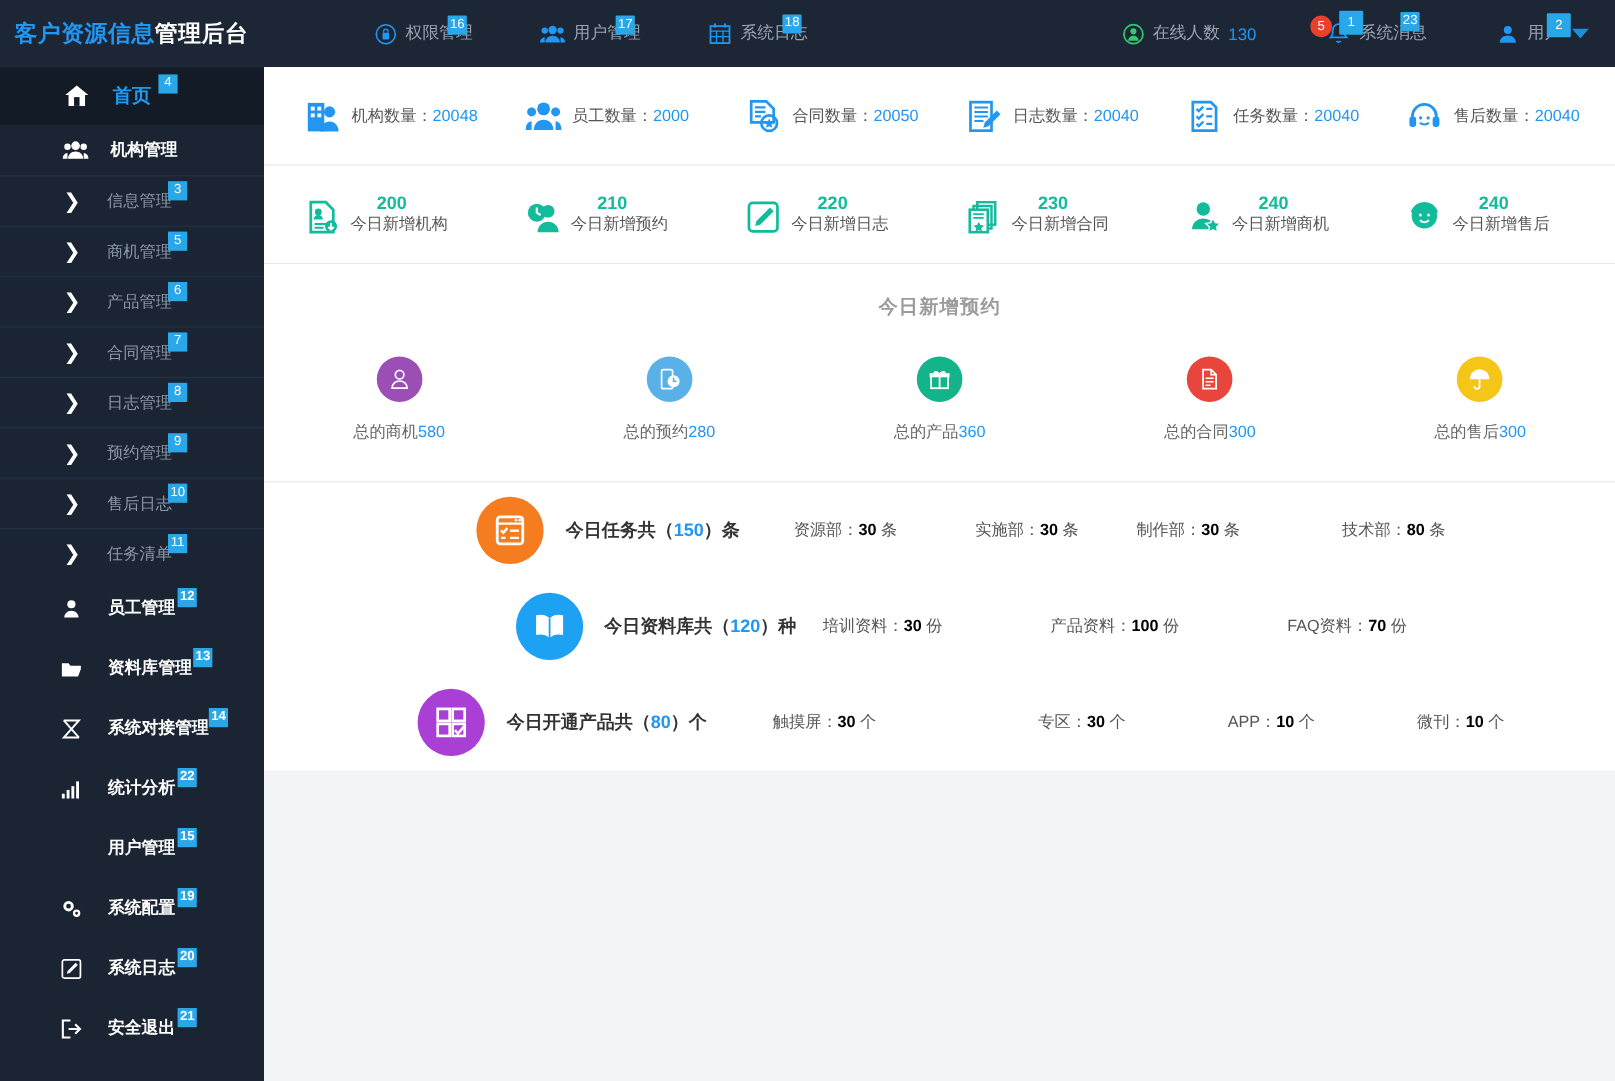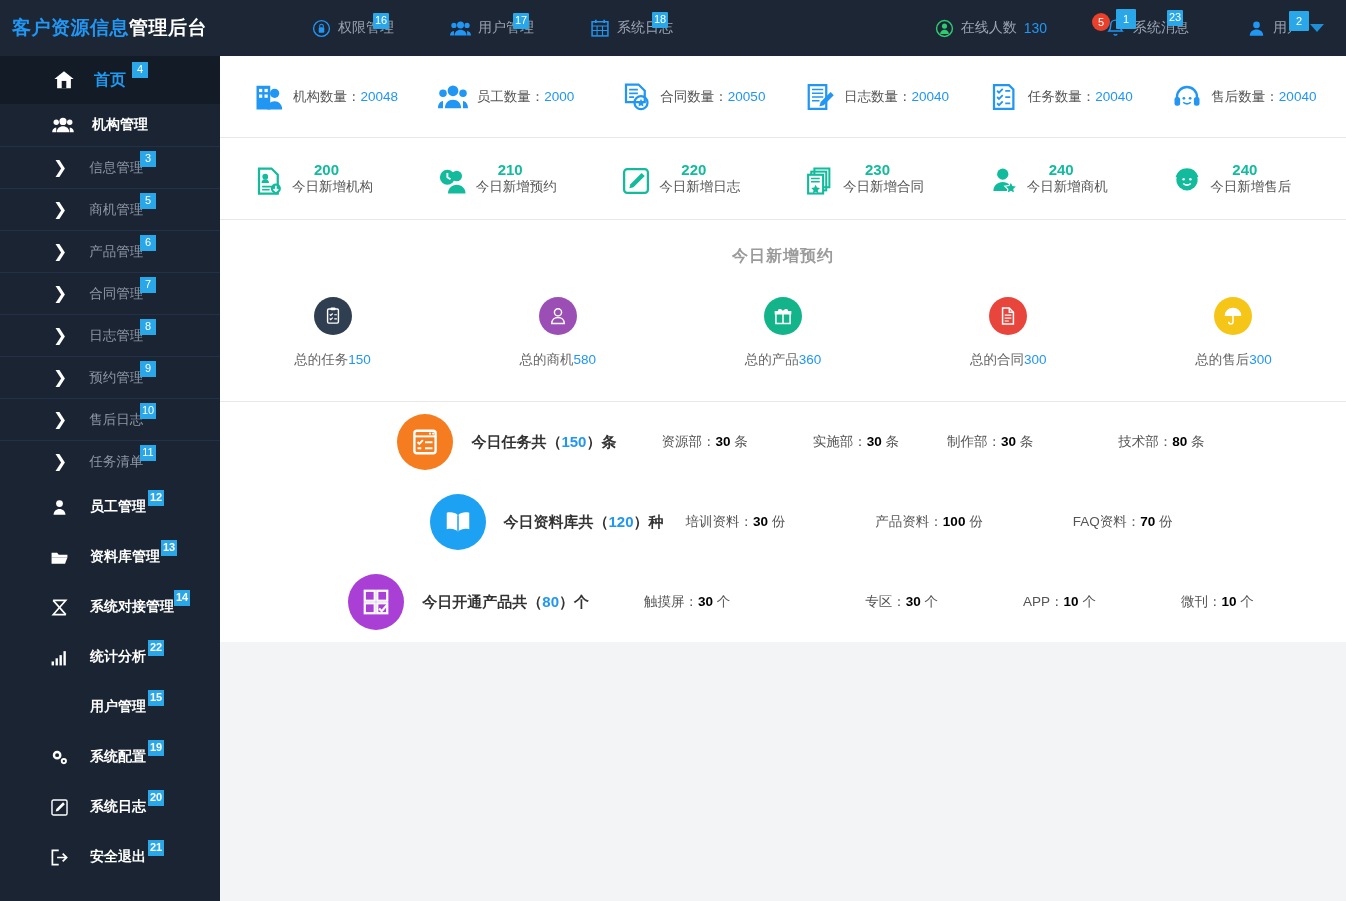--- a/index.html
+++ b/index.html
@@ -493,38 +493,37 @@
           <span class="col">
             <span class="num">240</span>
             <span class="lbl">今日新增售后</span>
           </span>
         </div>
       </div>
 
     <div class="todo-title">今日新增预约</div>
     <div class="todo-grid" id="todo-grid">
         <div class="todo">
-          <span class="circ" style="background:#2f3e50">
-            <svg width="20" height="20" viewBox="0 0 24 24">
-              <rect x="5.5" y="3.5" width="13" height="17" rx="1.5" fill="none" stroke="#fff" stroke-width="1.7"></rect>
-              <rect x="9" y="1.8" width="6" height="3.4" rx="1" fill="#fff"></rect>
-              <path d="m8 10 1.3 1.3L11.7 9M8 15l1.3 1.3L11.7 14" stroke="#fff" stroke-width="1.4" fill="none"></path>
-              <path d="M13.5 10.5h3.2M13.5 15.5h3.2" stroke="#fff" stroke-width="1.4"></path>
-            </svg>
-          </span>
-          <span class="cap">总的任务<span class="n">150</span></span>
-        </div>
-        <div class="todo">
           <span class="circ" style="background:#9b4fb5">
             <svg width="20" height="20" viewBox="0 0 24 24">
               <circle cx="12" cy="7.5" r="4.3" fill="none" stroke="#fff" stroke-width="1.7"></circle>
               <path d="M4.5 21c0-4.4 3.4-7.2 7.5-7.2s7.5 2.8 7.5 7.2z" fill="none" stroke="#fff" stroke-width="1.7"></path>
             </svg>
           </span>
           <span class="cap">总的商机<span class="n">580</span></span>
+        </div>
+        <div class="todo">
+          <span class="circ" style="background:#5ab1e8">
+            <svg width="20" height="20" viewBox="0 0 24 24">
+              <rect x="4" y="2.5" width="11" height="19" rx="1.8" fill="none" stroke="#fff" stroke-width="1.7"></rect>
+              <circle cx="16" cy="14" r="6" fill="#fff"></circle>
+              <path d="M16 10.5V14h3" stroke="#5ab1e8" stroke-width="1.6" fill="none"></path>
+            </svg>
+          </span>
+          <span class="cap">总的预约<span class="n">280</span></span>
         </div>
         <div class="todo">
           <span class="circ" style="background:#13b48a">
             <svg width="20" height="20" viewBox="0 0 24 24">
               <rect x="3.5" y="9" width="17" height="12" fill="none" stroke="#fff" stroke-width="1.8"></rect>
               <rect x="2" y="6" width="20" height="4" fill="#fff"></rect>
               <path d="M12 6v15" stroke="#fff" stroke-width="1.8"></path>
               <path d="M12 6c-2-3-6-3-6-.5 0 1.5 3 .5 6 .5zM12 6c2-3 6-3 6-.5 0 1.5-3 .5-6 .5z" fill="#fff"></path>
             </svg>
           </span>

